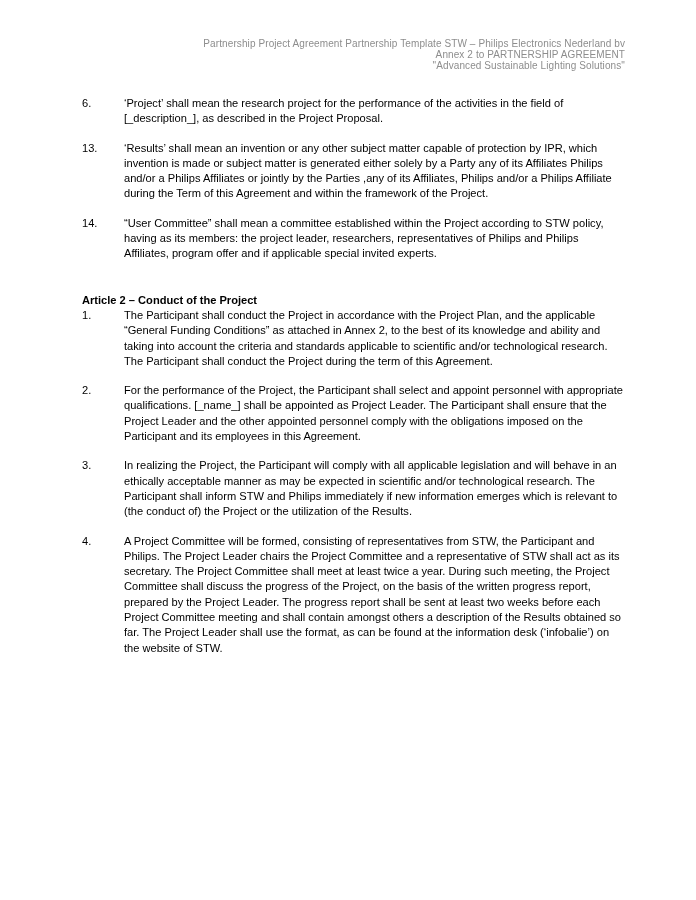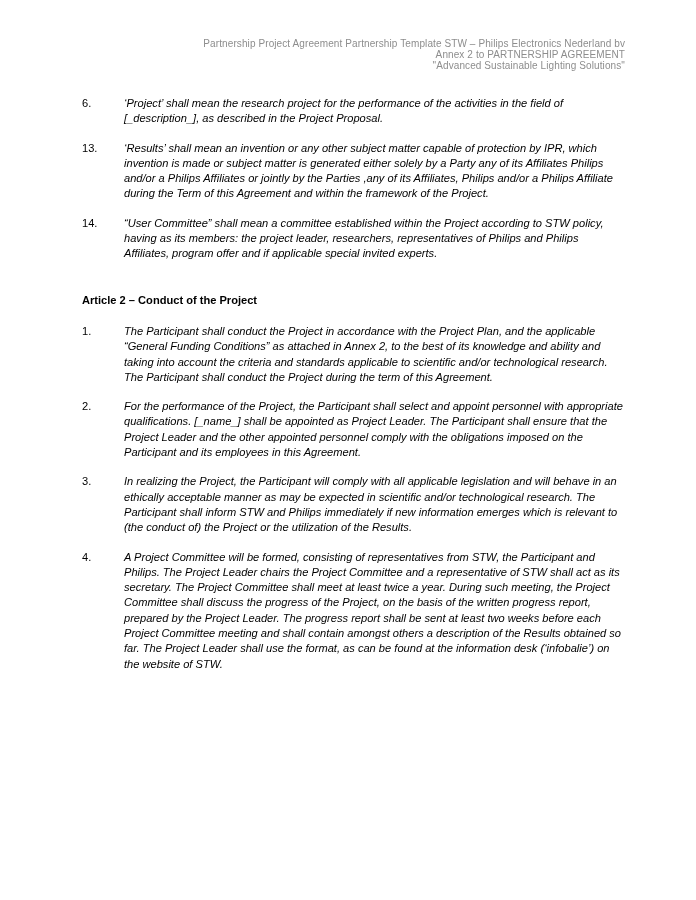--- a/index.html
+++ b/index.html
@@ -61,30 +61,28 @@
     left: 0;
     top: 0;
     width: 34px;
     text-align: left;
     font-size: 11.1px;
     line-height: 15.3px;
   }
   .clause-text {
     display: block;
     text-align: left;
-    font-style: italic;
   }
 
   
   .article-heading {
     font-size: 11.1px;
     line-height: 15.3px;
     font-weight: bold;
     margin-top: 31px;
-    margin-bottom: 16px;
   }
 
   .section-gap { margin-bottom: 16px; }
 </style>
 </head>
 <body>
 
 <div class="page">
 
   <div class="doc-header">

